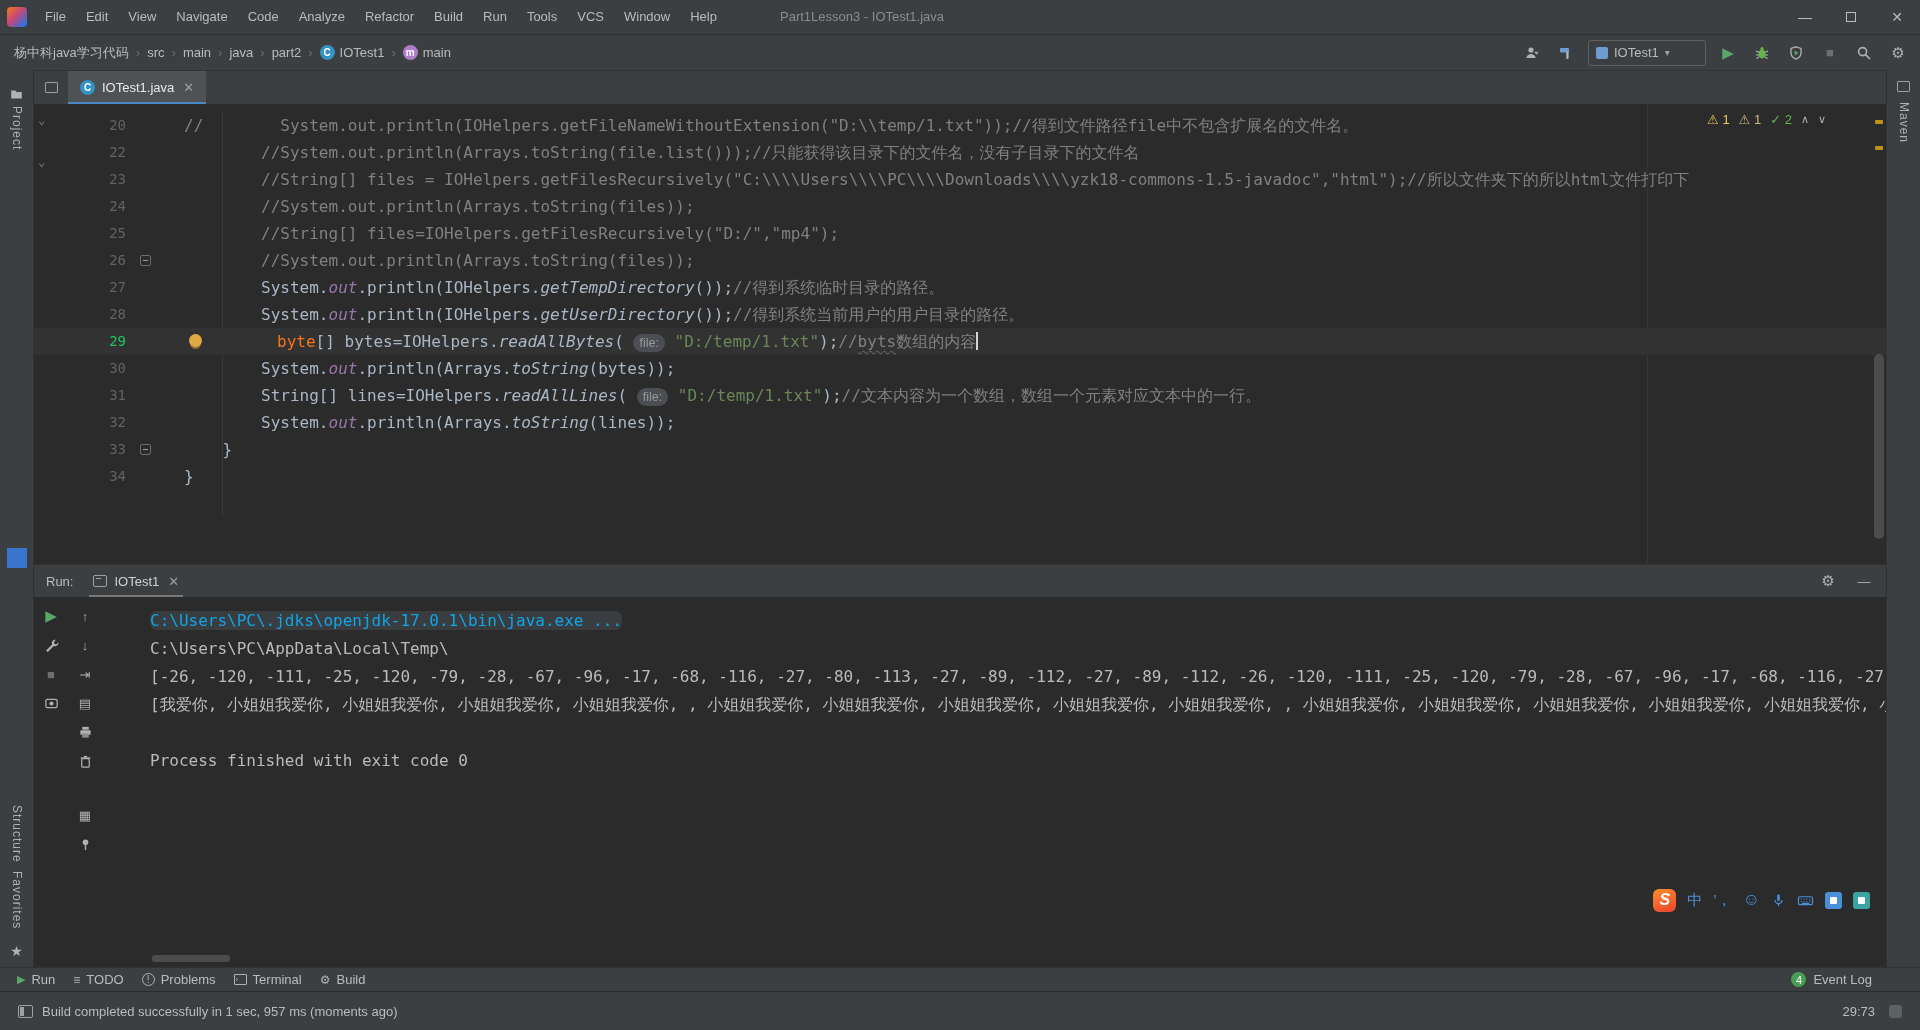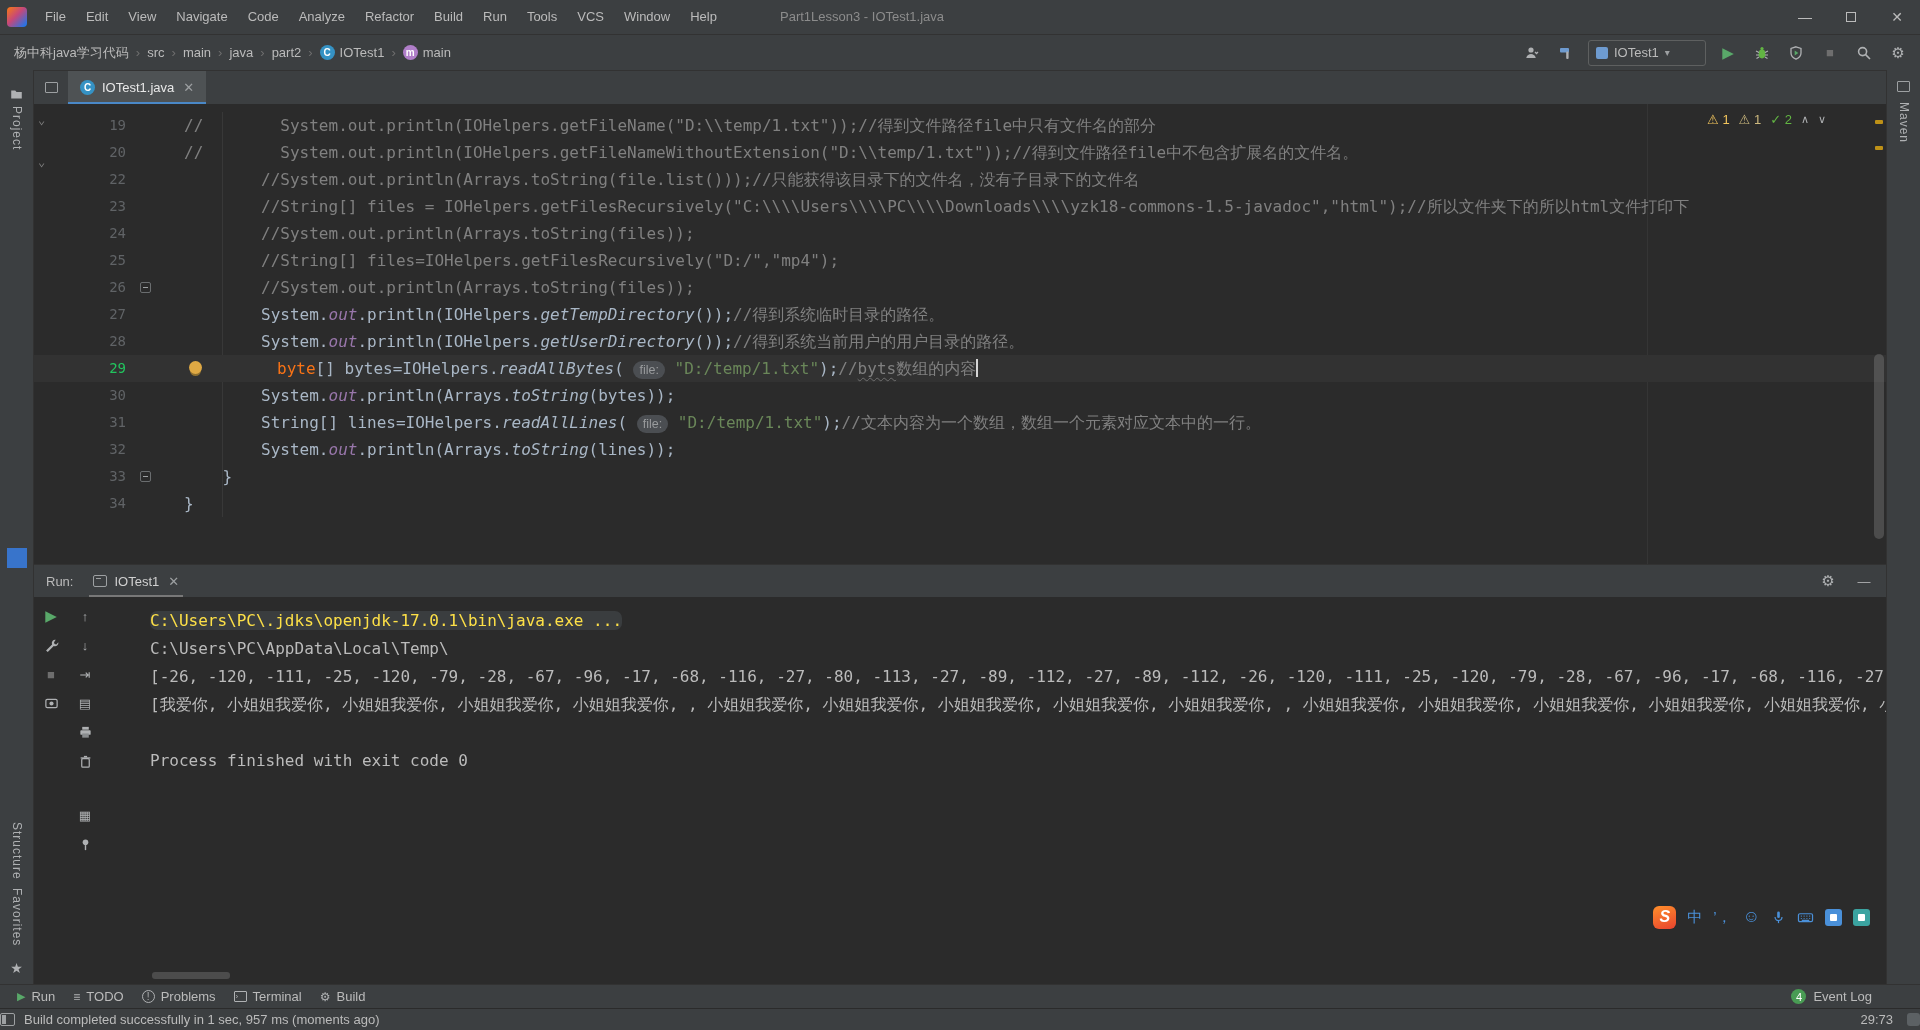--- a/index.html
+++ b/index.html
@@ -95,21 +95,21 @@
   .console-icon { width:14px; height:12px; border:1px solid #9DA0A2; border-radius:2px; position:relative; }
   .console-icon::after { content:""; position:absolute; left:2px; top:2px; width:5px; height:1px; background:#9DA0A2; }
   .run-header-actions { margin-left:auto; display:flex; align-items:center; gap:12px; }
   .run-body { flex:1; display:flex; min-height:0; position:relative; }
   .run-toolbars { width:100px; display:flex; flex:0 0 auto; padding-top:8px; }
   .rt-col { width:34px; display:flex; flex-direction:column; align-items:center; gap:7px; }
   .rt-col .icon-btn { width:24px; height:22px; }
   .rt-gap { height:18px; }
   .console { flex:1; padding:10px 0 0 16px; font-family:"DejaVu Sans Mono",monospace; font-size:16px; overflow:hidden; }
   .console-line { height:28px; line-height:28px; white-space:pre; color:#BBBBBB; }
-  .console-line .cmd-text { color:#fde047; background:#3A3D3F;border-radius:7px; }
+  .console-line .cmd-text { color:#0ea5e9; background:#3A3D3F;border-radius:7px; }
   .console-line.link span { color:#5394EC; text-decoration:underline; }
   .hscroll-thumb { position:absolute; left:118px; bottom:5px; width:78px; height:7px; background:rgba(160,160,160,.28); border-radius:3px; }
 
   
   .sogou { position:absolute; right:16px; bottom:52px; display:flex; align-items:center; gap:11px; height:30px; }
   .sogou-logo { width:23px; height:23px; border-radius:6px; background:linear-gradient(160deg,#FF8F2B,#E8432E);
     color:#fff; font-weight:bold; font-style:italic; font-size:16px; display:flex; align-items:center; justify-content:center; }
   .sg-item { color:#4A90D9; font-size:15px; display:flex; align-items:center; justify-content:center; }
   .sg-sq { width:17px; height:17px; border-radius:3px; background:#4A90D9; position:relative; }
   .sg-sq.alt { background:#3BA3A0; }
@@ -119,21 +119,21 @@
   .bottom-bar { height:24px; background:#3C3F41; border-top:1px solid #323232; display:flex; align-items:center; padding:0 8px; flex:0 0 auto; }
   .bb-item { display:flex; align-items:center; gap:6px; padding:0 9px; height:100%; color:#BBBBBB; }
   .bbico { color:#AFB1B3; font-size:12px; }
   .bbico-run { color:#59A869; font-size:11px; }
   .bbico-circ { width:13px; height:13px; border:1px solid #AFB1B3; border-radius:50%; color:#AFB1B3; font-size:10px; display:inline-flex; align-items:center; justify-content:center; }
   .bbico-term { width:13px; height:11px; border:1px solid #AFB1B3; border-radius:1px; color:#AFB1B3; font-size:8px; display:inline-flex; align-items:center; justify-content:flex-start; padding-left:1px; }
   .event-log { margin-left:auto; display:flex; align-items:center; gap:7px; padding-right:40px; }
   .badge-green { min-width:15px; height:15px; border-radius:8px; background:#499C54; color:#fff; font-size:11px; display:inline-flex; align-items:center; justify-content:center; padding:0 3px; }
 
   
-  .statusbar { height:22px; background:#3C3F41; border-top:1px solid #2B2B2B; display:flex; align-items:center; padding:0 0; flex:0 0 auto; }
+  .statusbar { height:39px; background:#3C3F41; border-top:1px solid #2B2B2B; display:flex; align-items:center; padding:0 18px; flex:0 0 auto; }
   .sb-left-icon { width:15px; height:13px; border:1px solid #9DA0A2; border-radius:2px; margin-right:9px; position:relative; }
   .sb-left-icon::after { content:""; position:absolute; left:1px; top:1px; width:4px; height:9px; background:#9DA0A2; }
   .sb-right { margin-left:auto; display:flex; align-items:center; gap:14px; }
   .sb-ind { width:13px; height:13px; border-radius:3px; background:#5C6164; }
   svg { display:block; }
 </style>
 </head>
 <body>
 
 <div class="app">
@@ -273,21 +273,20 @@
           <span class="tab-close">✕</span>
         </div>
       </div>
 
       <div class="editor" id="editor">
         <div class="indent-guide"></div>
         <div class="margin-guide"></div>
         <span class="gutter-chevron" style="top:10px;">⌄</span>
         <span class="gutter-chevron" style="top:52px;">⌄</span>
         <div id="code-lines">
-            <div class="code-line"><span class="gutter"><span class="lnum">19</span><span class="foldcol"></span></span><span class="code-text"><span class="sg-cmt">//        System.out.println(IOHelpers.getFileName("D:\\temp/1.txt"));//得到文件路径file中只有文件名的部分</span></span></div>
             <div class="code-line"><span class="gutter"><span class="lnum">20</span><span class="foldcol"></span></span><span class="code-text"><span class="sg-cmt">//        System.out.println(IOHelpers.getFileNameWithoutExtension("D:\\temp/1.txt"));//得到文件路径file中不包含扩展名的文件名。</span></span></div>
             <div class="code-line"><span class="gutter"><span class="lnum">22</span><span class="foldcol"></span></span><span class="code-text"><span class="sg-cmt">        //System.out.println(Arrays.toString(file.list()));//只能获得该目录下的文件名，没有子目录下的文件名</span></span></div>
             <div class="code-line"><span class="gutter"><span class="lnum">23</span><span class="foldcol"></span></span><span class="code-text"><span class="sg-cmt">        //String[] files = IOHelpers.getFilesRecursively("C:\\\\Users\\\\PC\\\\Downloads\\\\yzk18-commons-1.5-javadoc","html");//所以文件夹下的所以html文件打印下</span></span></div>
             <div class="code-line"><span class="gutter"><span class="lnum">24</span><span class="foldcol"></span></span><span class="code-text"><span class="sg-cmt">        //System.out.println(Arrays.toString(files));</span></span></div>
             <div class="code-line"><span class="gutter"><span class="lnum">25</span><span class="foldcol"></span></span><span class="code-text"><span class="sg-cmt">        //String[] files=IOHelpers.getFilesRecursively("D:/","mp4");</span></span></div>
             <div class="code-line"><span class="gutter"><span class="lnum">26</span><span class="foldcol"><span class="fold-box"></span></span></span><span class="code-text"><span class="sg-cmt">        //System.out.println(Arrays.toString(files));</span></span></div>
             <div class="code-line"><span class="gutter"><span class="lnum">27</span><span class="foldcol"></span></span><span class="code-text"><span class="sg-def">        System.</span><span class="sg-field">out</span><span class="sg-def">.println(IOHelpers.</span><span class="sg-smethod">getTempDirectory</span><span class="sg-def">());</span><span class="sg-cmt">//得到系统临时目录的路径。</span></span></div>
             <div class="code-line"><span class="gutter"><span class="lnum">28</span><span class="foldcol"></span></span><span class="code-text"><span class="sg-def">        System.</span><span class="sg-field">out</span><span class="sg-def">.println(IOHelpers.</span><span class="sg-smethod">getUserDirectory</span><span class="sg-def">());</span><span class="sg-cmt">//得到系统当前用户的用户目录的路径。</span></span></div>
             <div class="code-line current"><span class="gutter"><span class="lnum">29</span><span class="foldcol"></span></span><span class="code-text"><span class="sg-def">        </span><span class="sg-kw">byte</span><span class="sg-def">[] bytes=IOHelpers.</span><span class="sg-smethod">readAllBytes</span><span class="sg-def">( </span><span class="sg-hint">file:</span><span class="sg-def"> </span><span class="sg-str">"D:/temp/1.txt"</span><span class="sg-def">);</span><span class="sg-cmt">//</span><span class="sg-cmt sg-typo">byts</span><span class="sg-cmt">数组的内容</span><span class="sg-caret"></span></span><span class="bulb"></span></div>
             <div class="code-line"><span class="gutter"><span class="lnum">30</span><span class="foldcol"></span></span><span class="code-text"><span class="sg-def">        System.</span><span class="sg-field">out</span><span class="sg-def">.println(Arrays.</span><span class="sg-smethod">toString</span><span class="sg-def">(bytes));</span></span></div>

